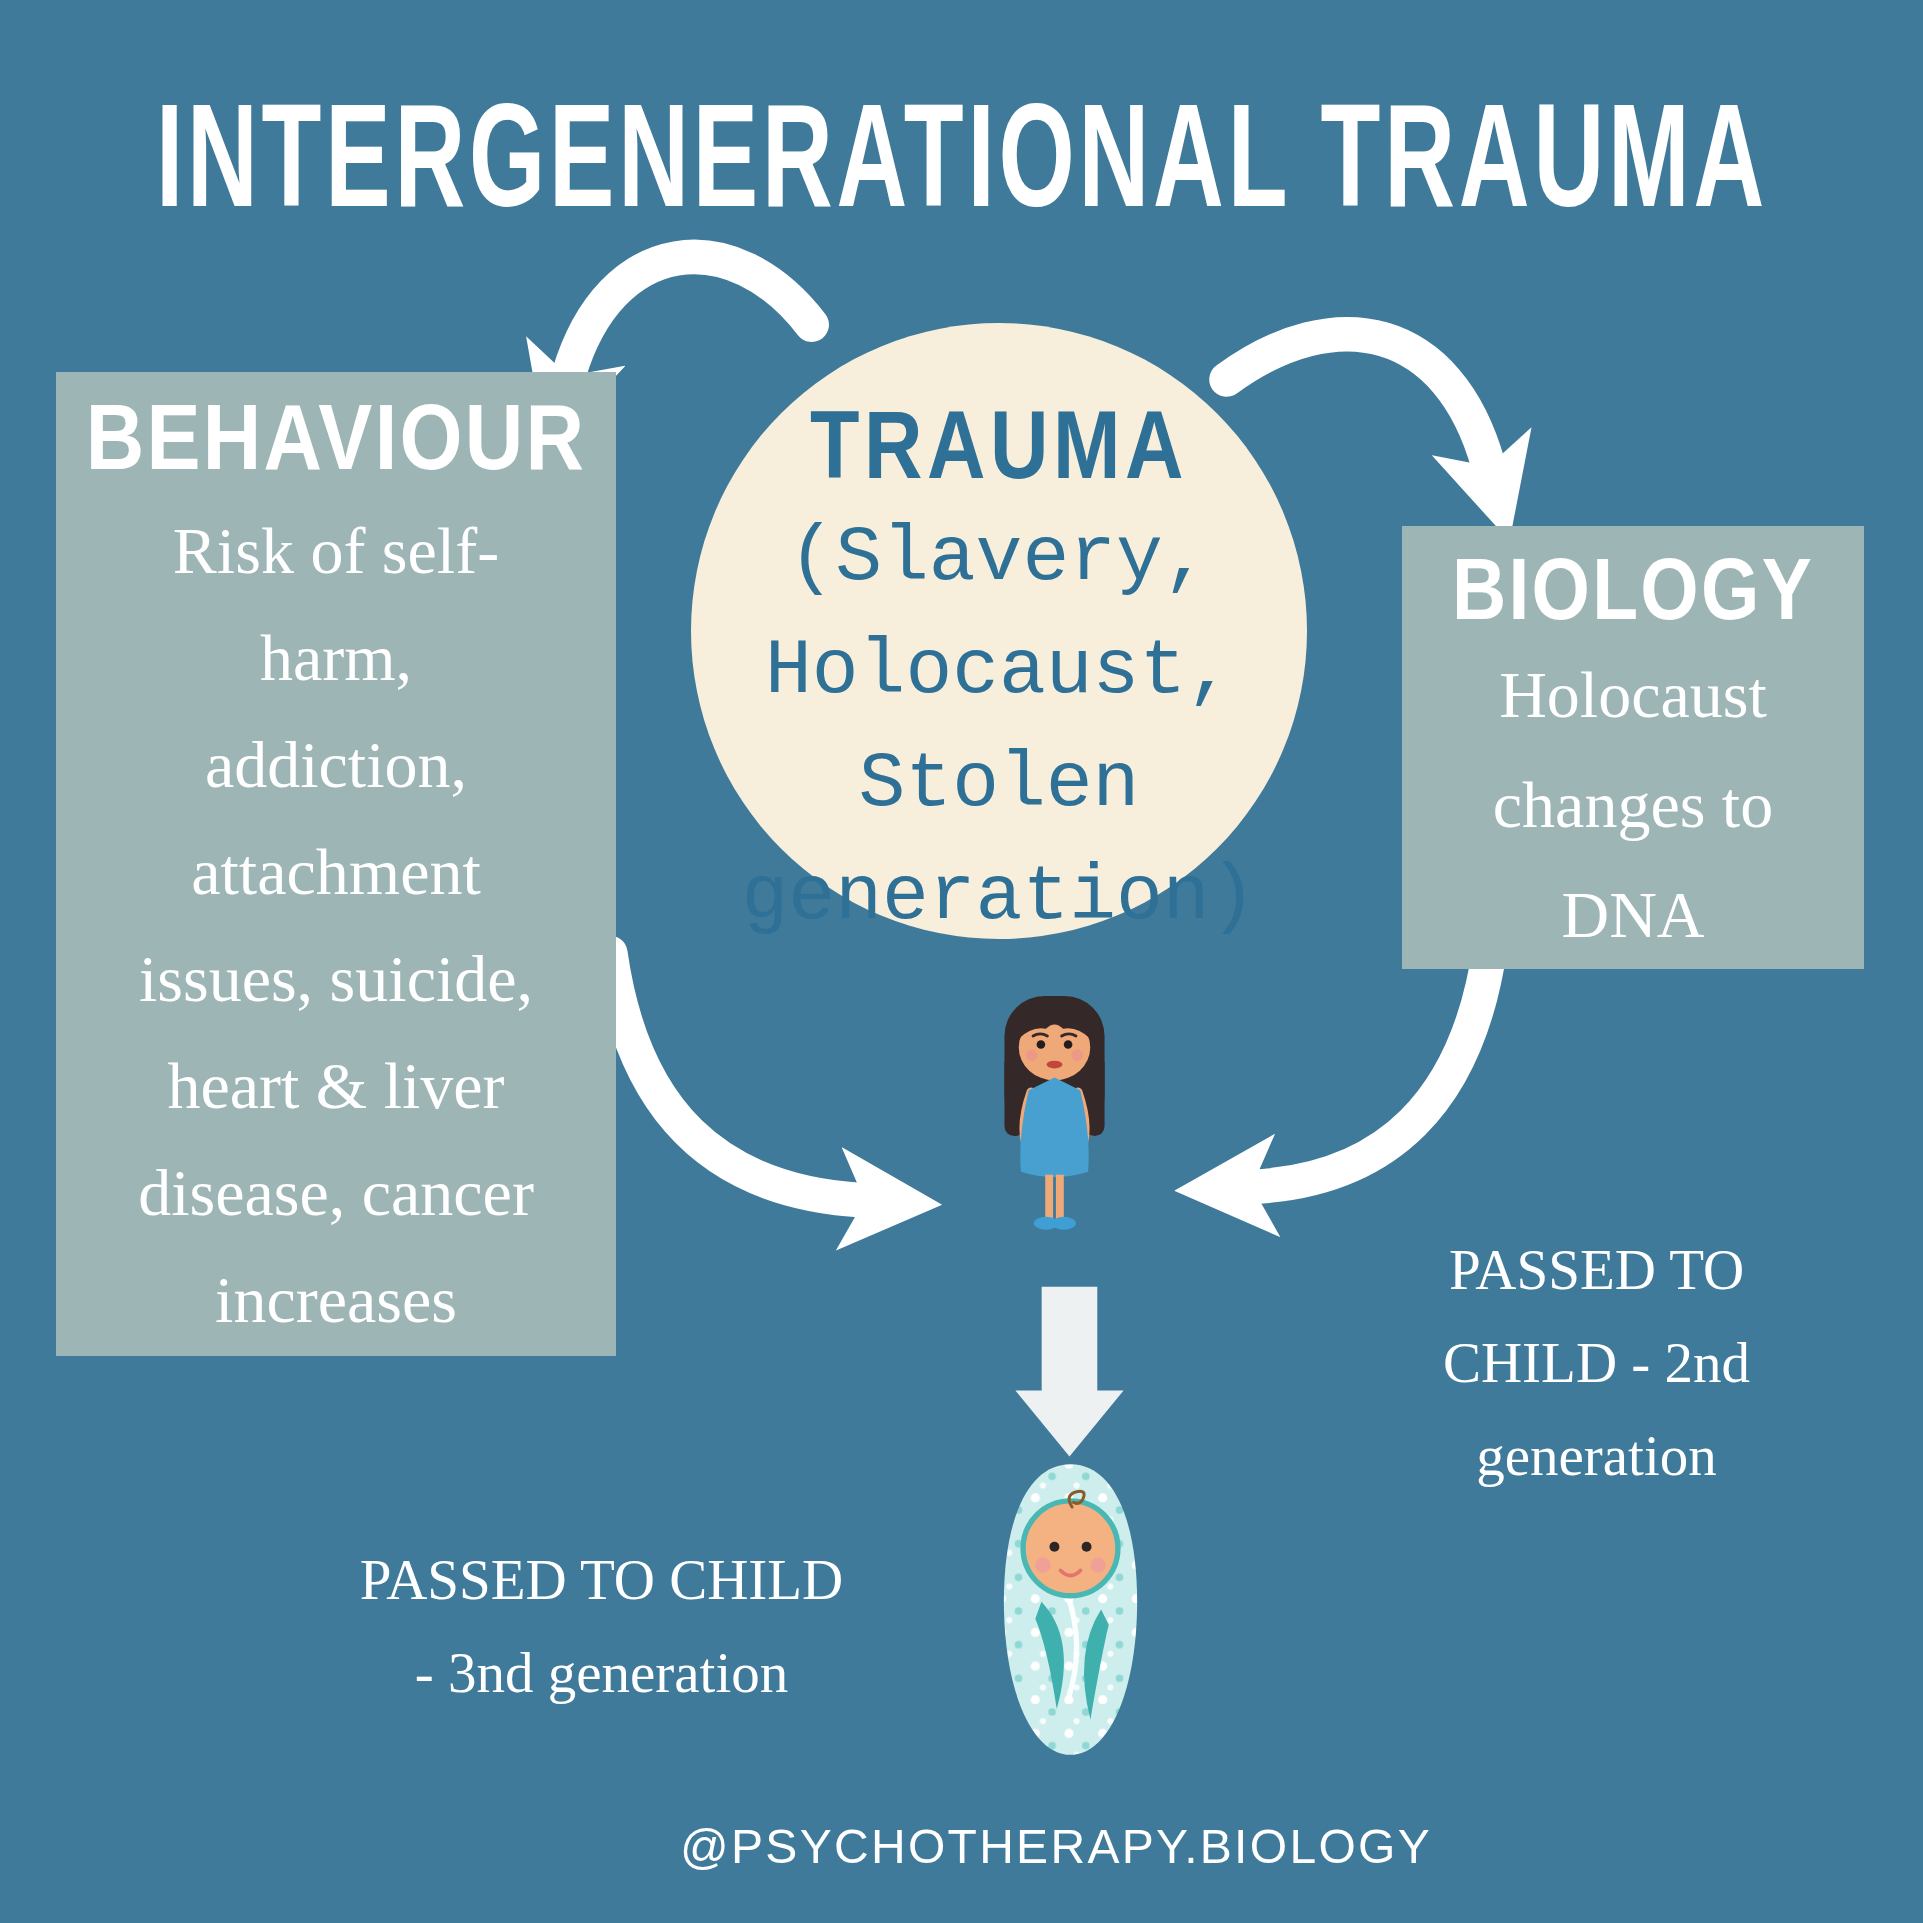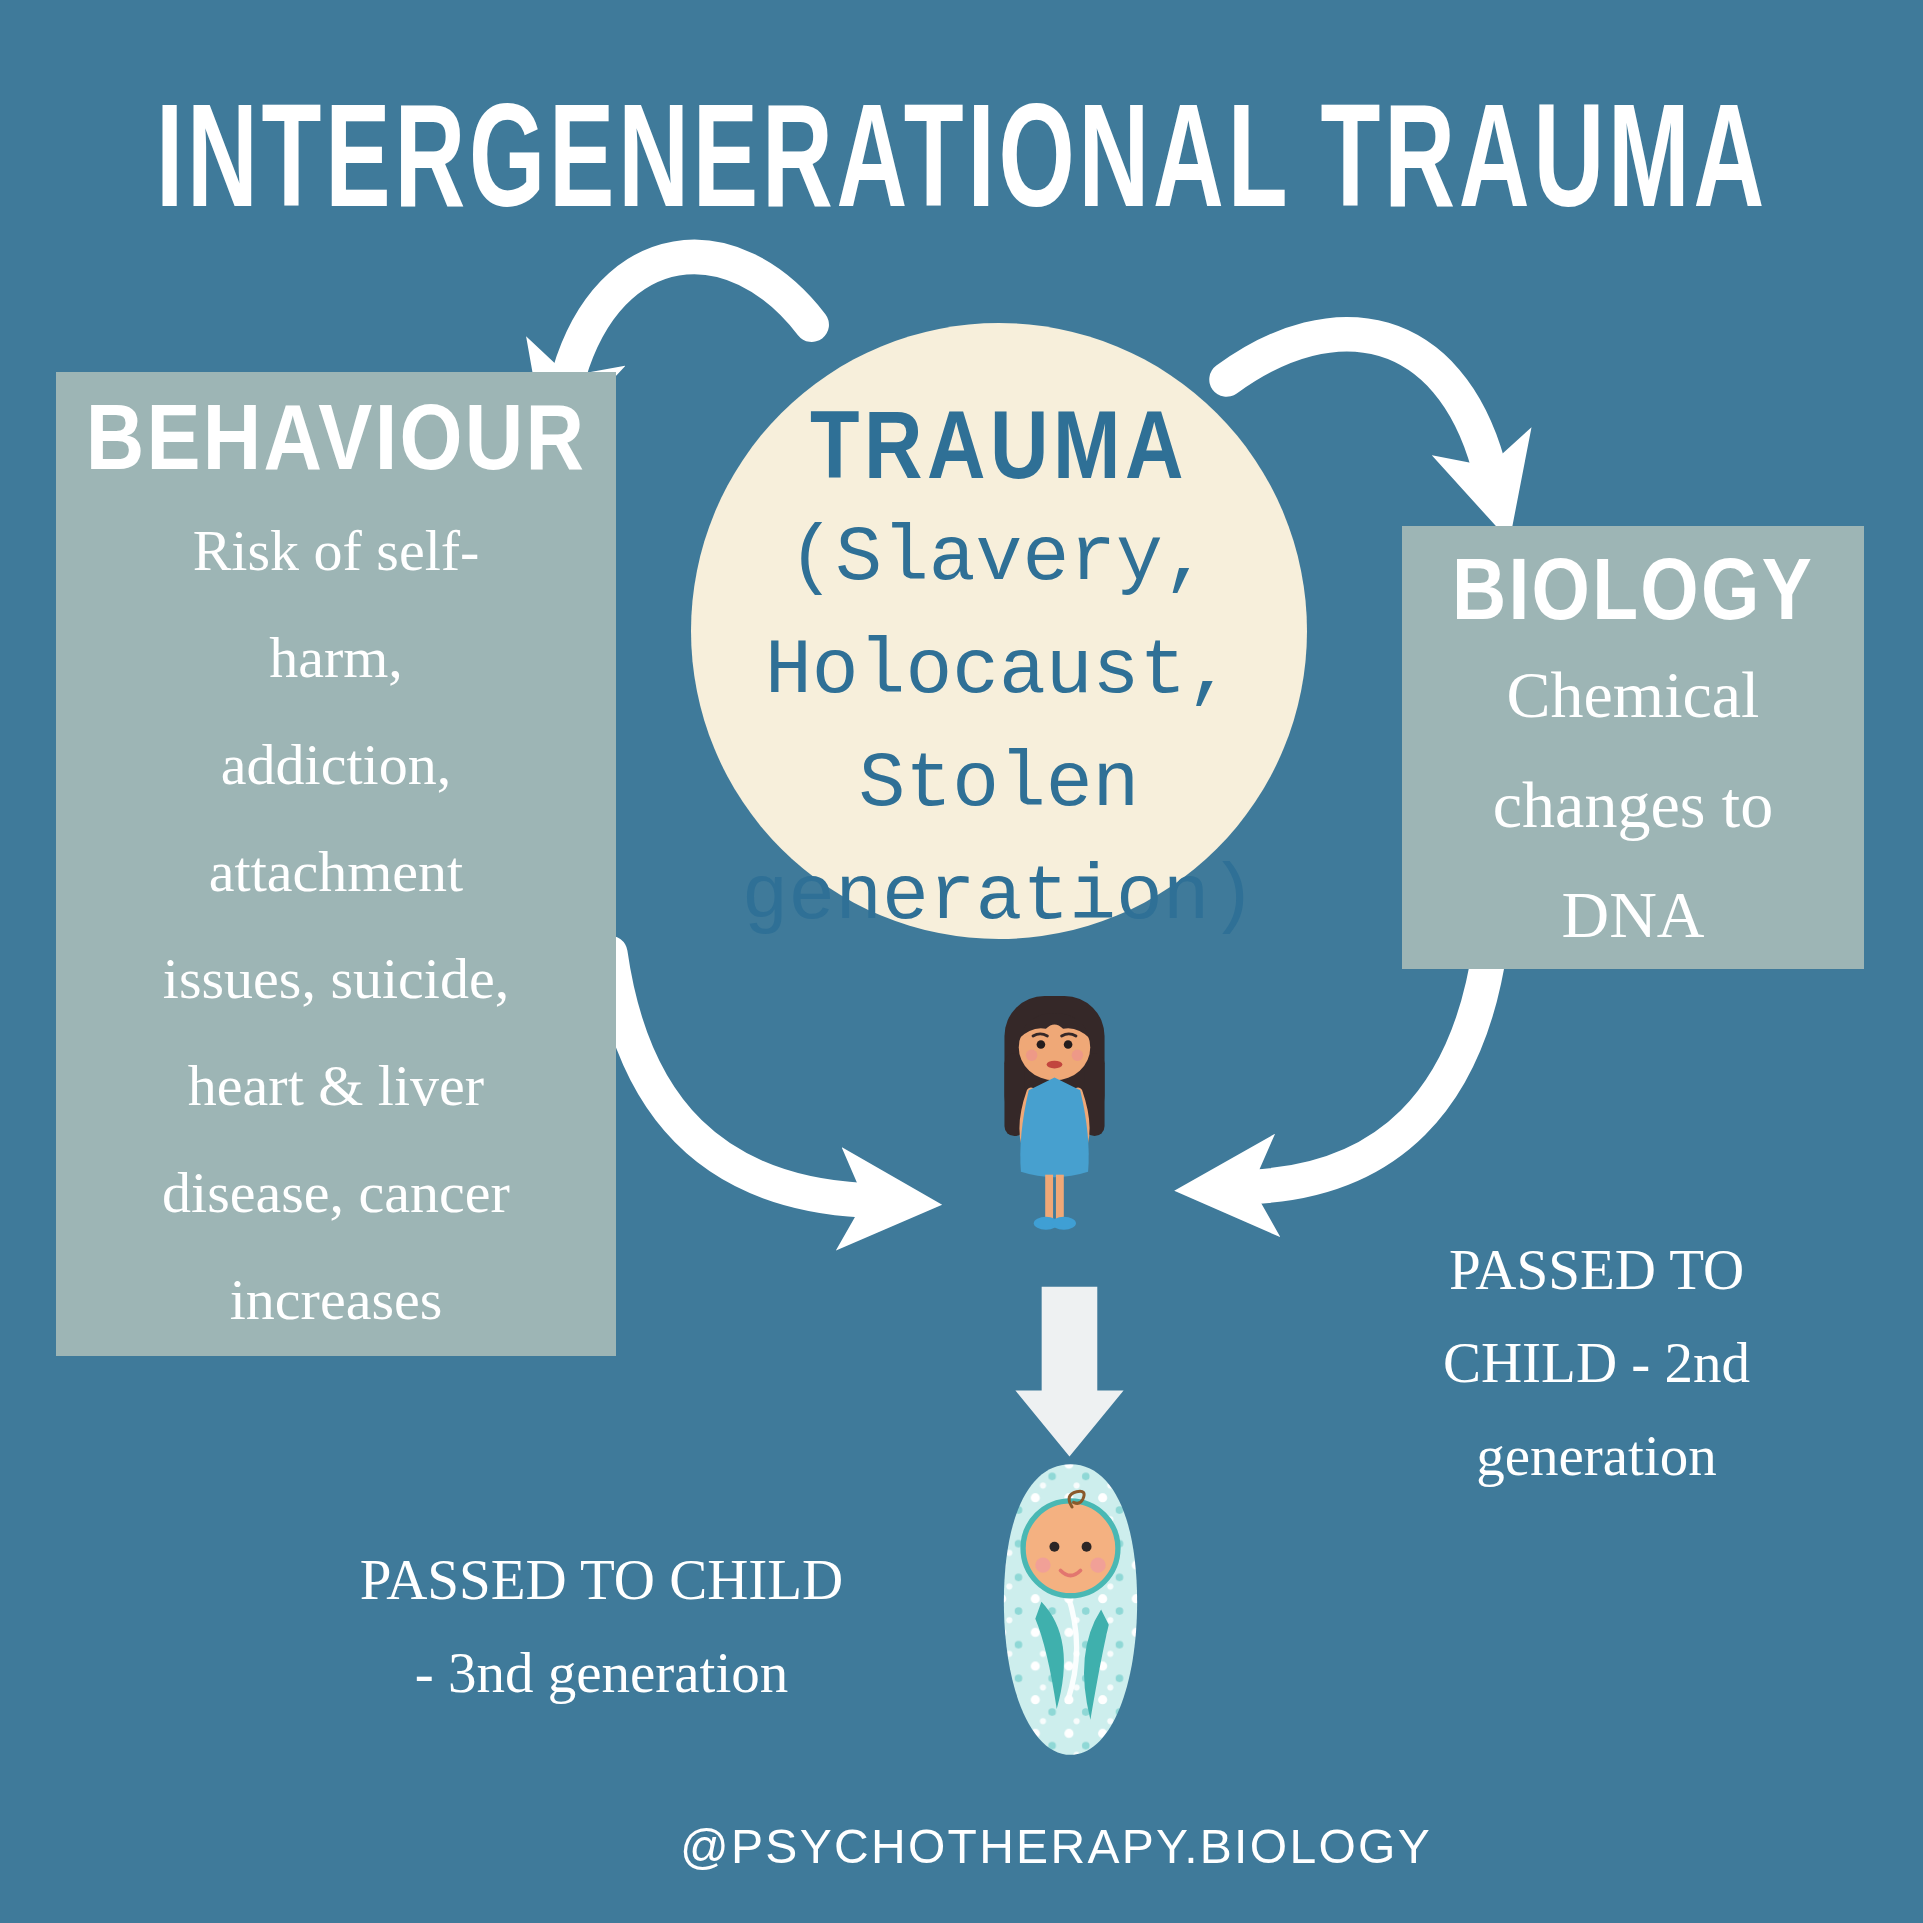--- a/index.html
+++ b/index.html
@@ -48,21 +48,21 @@
     transform:scaleY(1.15);
     transform-origin:center top;
   }
   .panel p, .serif{
     font-family:"Liberation Serif","DejaVu Serif",serif;
     white-space:pre-line;
   }
 
   .behaviour-box{left:56px;top:372px;width:560px;height:984px;padding-top:12px;}
   .behaviour-box h2{font-size:81px;}
-  .behaviour-box p{font-size:58px;line-height:107px;margin-top:19.5px;text-align:center;}
+  .behaviour-box p{font-size:66px;line-height:107px;margin-top:19.5px;text-align:center;}
 
   .biology-box{left:1402px;top:526px;width:462px;height:443px;padding-top:14px;}
   .biology-box h2{font-size:75px;}
   .biology-box p{font-size:66px;line-height:110px;margin-top:13.5px;}
 
   .trauma-circle{
     position:absolute;left:691px;top:323px;width:616px;height:616px;
     background:var(--circle_bg,#f7efdb);
     border-radius:50%;
     text-align:center;
@@ -145,21 +145,21 @@
   <div class="trauma-circle">
     <h2>TRAUMA</h2>
     <p>(Slavery,
 Holocaust,
 Stolen
 generation)</p>
   </div>
 
   <section class="panel biology-box">
     <h2>BIOLOGY</h2>
-    <p>Chemical
+    <p>Holocaust
 changes to
 DNA</p>
   </section>
 
   <svg class="figure girl-figure" viewBox="0 0 200 400" xmlns="http://www.w3.org/2000/svg">
     <rect x="30" y="16" width="140" height="196" rx="56" fill="#352828"></rect>
     <rect x="30" y="96" width="28" height="116" rx="14" fill="#352828"></rect>
     <rect x="142" y="96" width="28" height="116" rx="14" fill="#352828"></rect>
     <ellipse cx="100" cy="88" rx="50" ry="46" fill="#efa877"></ellipse>
     <path d="M50,76 Q62,40 100,40 Q138,40 150,76 Q132,58 112,62 Q100,50 88,62 Q68,58 50,76 Z" fill="#352828"></path>

